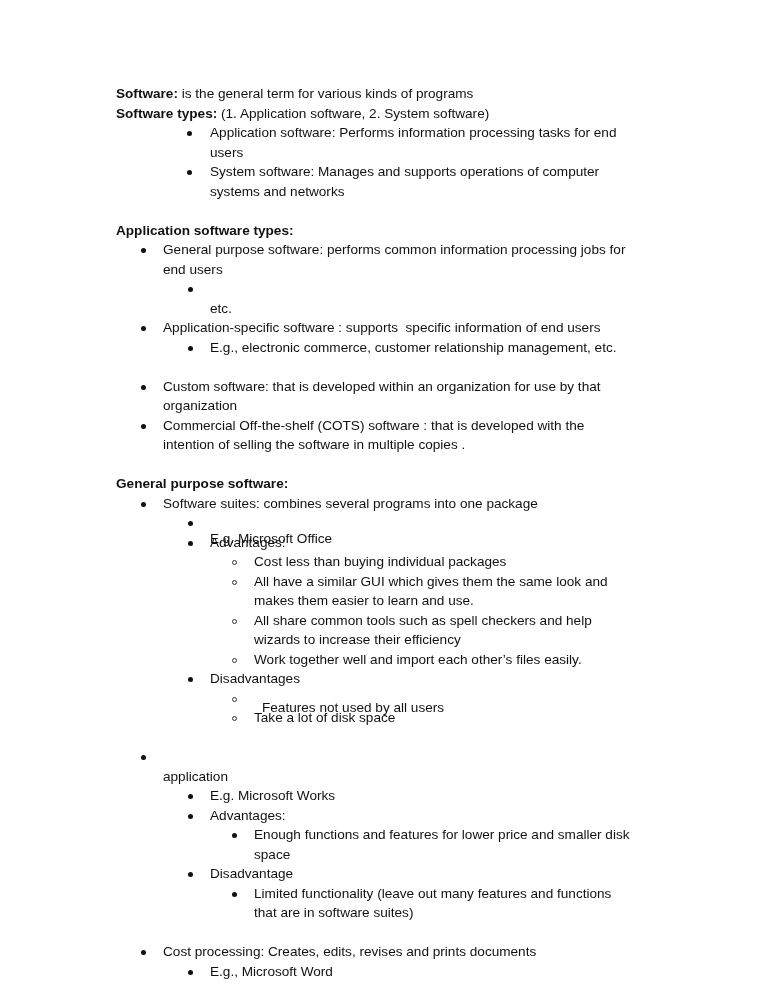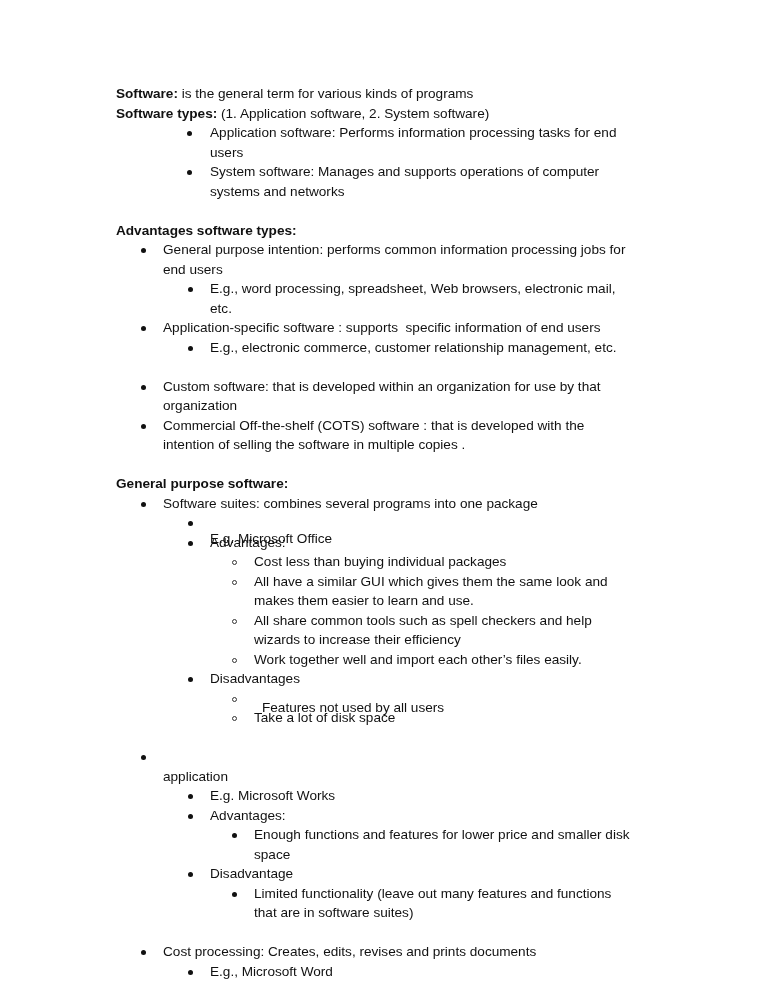--- a/index.html
+++ b/index.html
@@ -30,30 +30,29 @@
     <span class="u">Application software</span><span>: Performs information processing tasks for end</span>
   </div>
   <div class="line" style="left:210px; top:142.5px;">users</div>
 
   <div class="bullet" style="left:187px; top:162px;"><span class="dot"></span></div>
   <div class="line" style="left:210px; top:162px;">
     <span class="u">System software:</span><span> Manages and supports operations of computer</span>
   </div>
   <div class="line" style="left:210px; top:181.5px;">systems and networks</div>
 
-  <div class="line b" style="left:116px; top:220.5px;">Advantages software types:</div>
+  <div class="line b" style="left:116px; top:220.5px;">Application software types:</div>
 
   <div class="bullet" style="left:141px; top:240px;"><span class="dot"></span></div>
   <div class="line" style="left:163px; top:240px;">
-    <span class="u">General purpose intention</span><span>: performs </span><span class="u">common</span><span> information processing jobs for</span>
+    <span class="u">General purpose software</span><span>: performs </span><span class="u">common</span><span> information processing jobs for</span>
   </div>
   <div class="line" style="left:163px; top:259.5px;">end users</div>
 
   <div class="bullet" style="left:188px; top:279px;"><span class="dot"></span></div>
-  <div class="line" style="left:210px; top:279px;">E.g., word processing, spreadsheet, Web browsers, electronic mail,</div>
   <div class="line" style="left:210px; top:298.5px;">etc.</div>
 
   <div class="bullet" style="left:141px; top:318px;"><span class="dot"></span></div>
   <div class="line" style="left:163px; top:318px;">
     <span class="u">Application-specific software</span><span style="white-space:pre"> : supports  </span><span class="u">specific</span><span> information of end users</span>
   </div>
 
   <div class="bullet" style="left:188px; top:337.5px;"><span class="dot"></span></div>
   <div class="line" style="left:210px; top:337.5px;">E.g., electronic commerce, customer relationship management, etc.</div>
 

